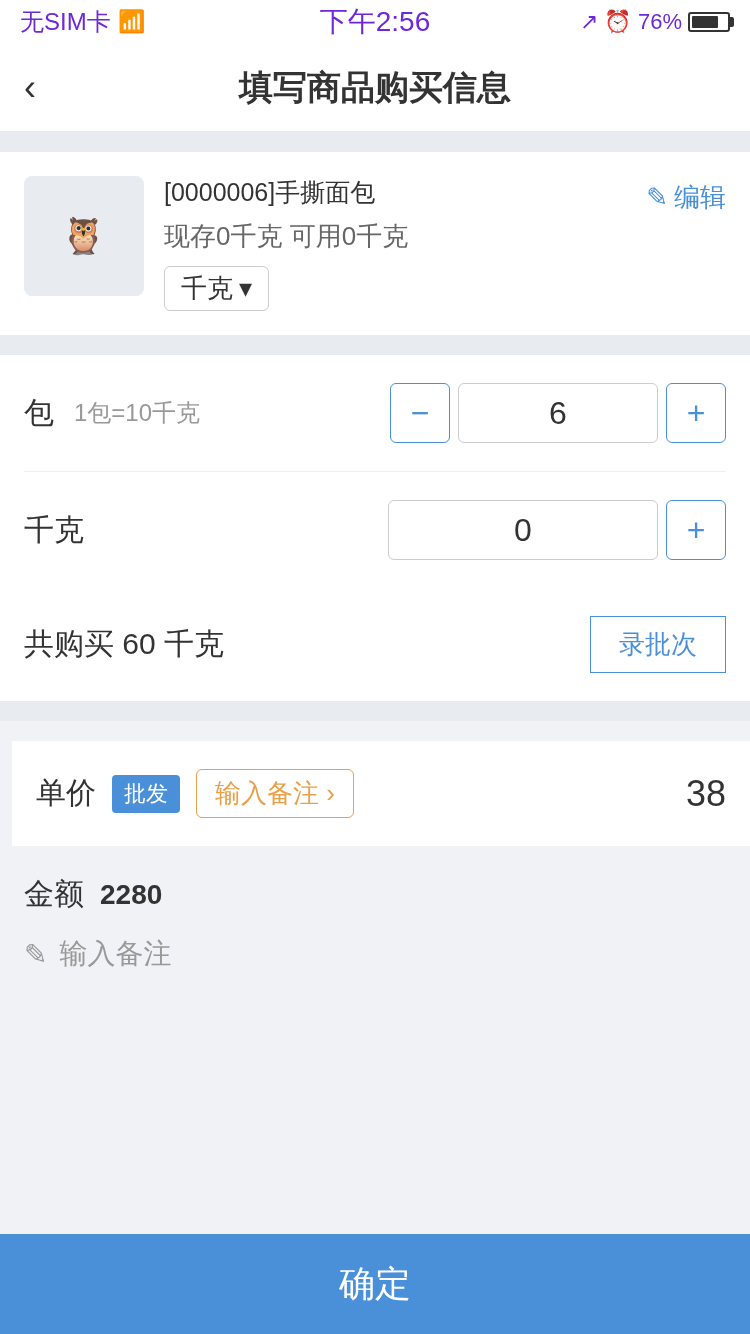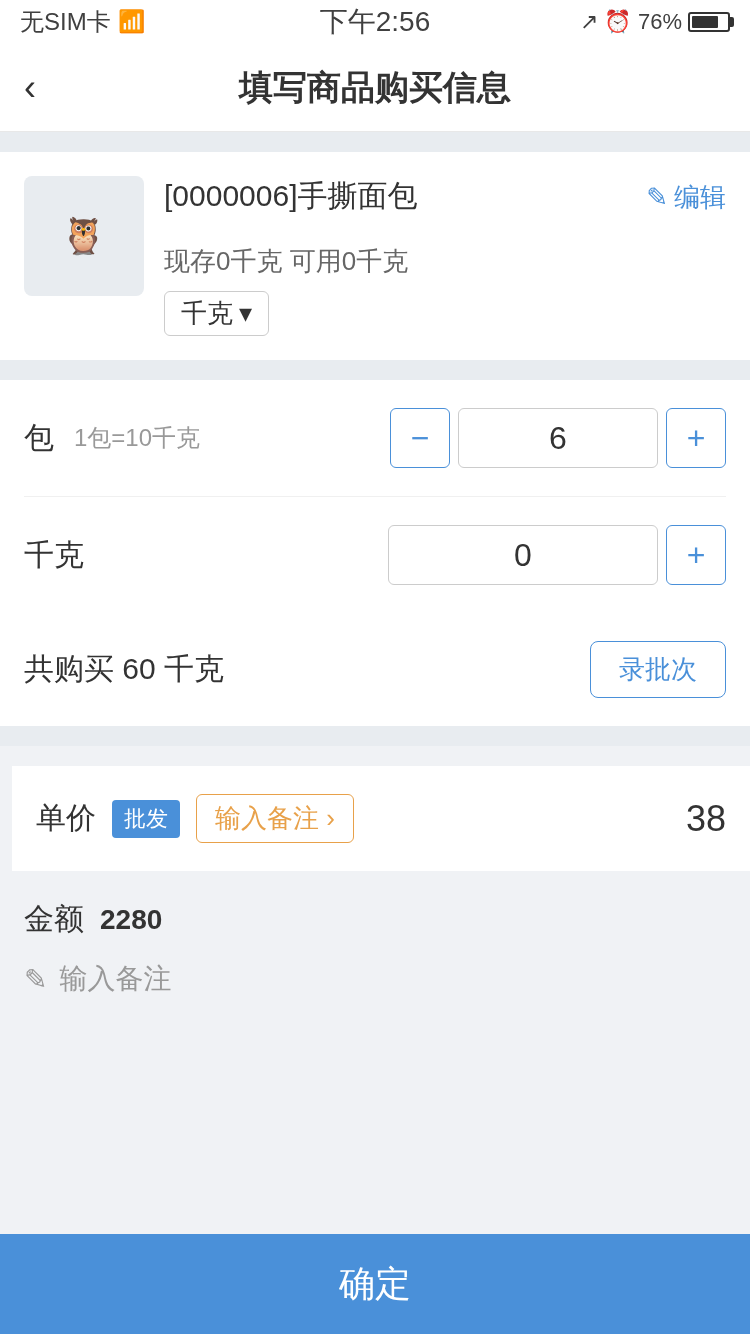--- a/index.html
+++ b/index.html
@@ -15,21 +15,21 @@
 
     
     .status-bar {
       background: #fff;
       height: 44px;
       display: flex;
       align-items: center;
       justify-content: space-between;
       padding: 18px 20px;
       font-size: 24px;
-      color: #404040;
+      color: #6d28d9;
     }
     .status-left { display: flex; align-items: center; gap: 8px; }
     .status-center { font-size: 28px; font-weight: 500; position: absolute; left: 50%; transform: translateX(-50%); }
     .status-right { display: flex; align-items: center; gap: 6px; font-size: 22px; }
     .battery {
       width: 42px; height: 20px; border: 2px solid #333; border-radius: 3px; position: relative;
       display: inline-flex; align-items: center; padding: 2px;
     }
     .battery::after {
       content: ''; position: absolute; right: -6px; top: 50%; transform: translateY(-50%);
@@ -83,21 +83,21 @@
       display: flex;
       align-items: center;
       justify-content: center;
       flex-shrink: 0;
     }
     .product-image .owl-logo {
       font-size: 36px;
       color: #5a7fa8;
     }
     .product-info { flex: 1; }
-    .product-name { font-size: 30px; color: #333; font-weight: 500; margin-bottom: 27px; }
+    .product-name { font-size: 25px; color: #333; font-weight: 500; margin-bottom: 10px; }
     .product-stock { font-size: 26px; color: #666; margin-bottom: 12px; }
     .product-unit-row { display: flex; align-items: center; gap: 12px; font-size: 26px; color: #333; }
     .unit-select {
       border: 1px solid #ccc;
       border-radius: 6px;
       padding: 4px 16px;
       font-size: 26px;
       color: #333;
       background: #fff;
       display: flex;
@@ -183,21 +183,21 @@
       padding: 28px 24px;
       display: flex;
       align-items: center;
       justify-content: space-between;
     }
     .summary-text { font-size: 30px; color: #333; }
     .record-batch-btn {
       border: 1.5px solid #4a90d9;
       color: #4a90d9;
       background: #fff;
-      border-radius: 8px;
+      border-radius: 0;
       padding: 10px 28px;
       font-size: 26px;
       cursor: pointer;
     }
 
     
     .price-section {
       background: #fff;
       margin-top: 20px;
       padding: 28px 24px;

